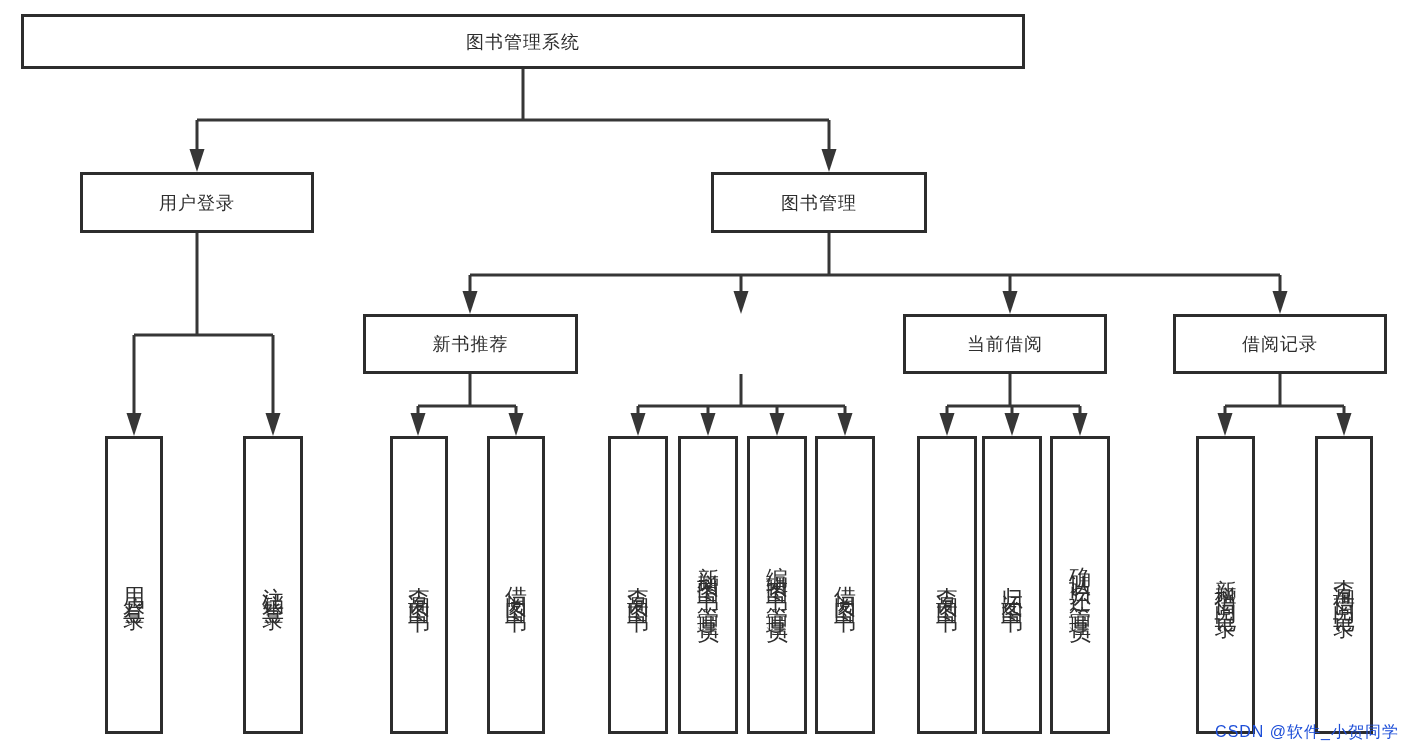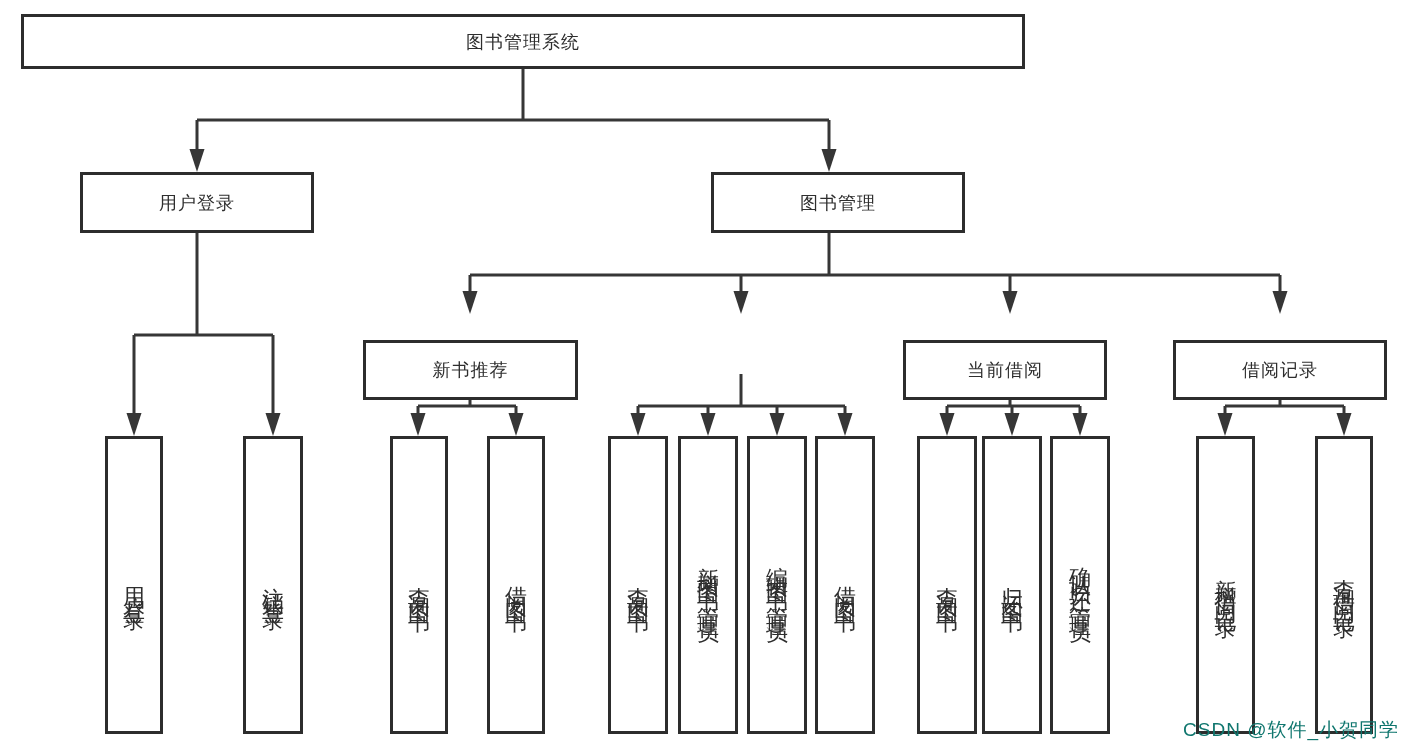--- a/index.html
+++ b/index.html
@@ -31,36 +31,36 @@
     justify-content:center;
     color:#2e2e2e;
   }
   .h-label {
     font-size:18px;
     letter-spacing:1px;
     white-space:nowrap;
   }
   .root-box  { left:21px;  top:14px;  width:1004px; height:55px; }
   .l2-box    { top:172px;  height:61px; }
-  .l3-box    { top:314px;  height:60px;margin-top:26px; }
+  .l3-box    { top:314px;  height:60px; }
   .leaf-box  { top:436px;  height:298px; }
   .v-label {
     writing-mode:vertical-rl;
     text-orientation:mixed;
     font-size:22px;
     letter-spacing:8px;
     line-height:1.1;
     white-space:nowrap;
   }
   .watermark {
     position:absolute;
     right:6px;
     bottom:4px;
-    font-size:19px;
-    color:#0f766e;
+    font-size:16px;
+    color:#1d4ed8;
     letter-spacing:1px;
     white-space:nowrap;
   }
 </style>
 </head>
 <body>
 
 <div class="canvas">
 
   <svg class="connectors" width="1405" height="747" viewBox="0 0 1405 747" xmlns="http://www.w3.org/2000/svg">
@@ -103,21 +103,21 @@
     </g>
   </svg>
 
   <div class="node root-box">
     <span class="h-label">图书管理系统</span>
   </div>
 
   <div class="node l2-box" style="left:80px;width:234px">
     <span class="h-label">用户登录</span>
   </div>
-  <div class="node l2-box" style="left:711px;width:254px">
+  <div class="node l2-box" style="left:711px;width:216px">
     <span class="h-label">图书管理</span>
   </div>
 
   <div class="node l3-box" style="left:363px;width:215px">
     <span class="h-label">新书推荐</span>
   </div>
   <div class="node l3-box" style="left:903px;width:204px">
     <span class="h-label">当前借阅</span>
   </div>
   <div class="node l3-box" style="left:1173px;width:214px">

